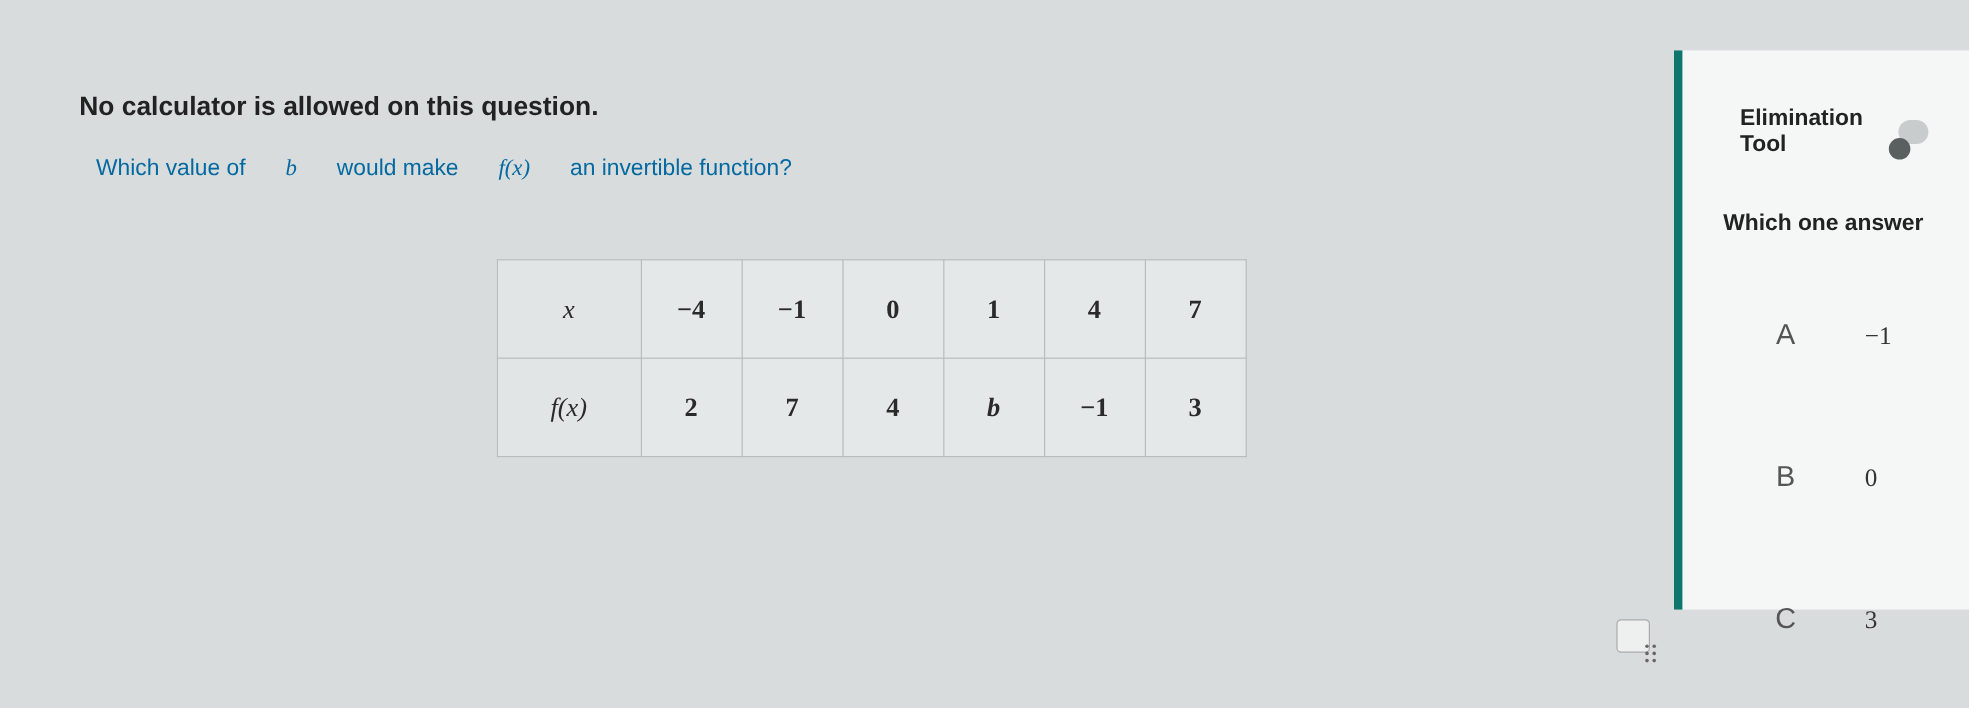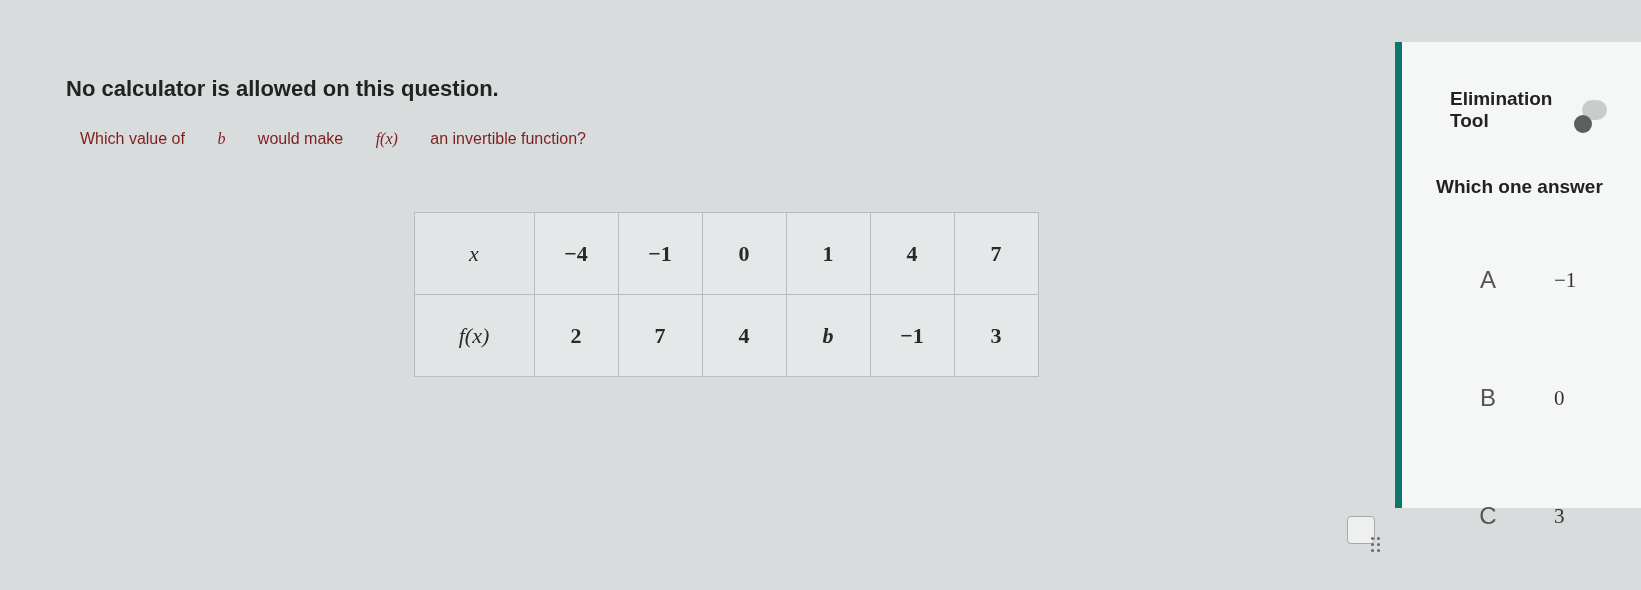--- a/index.html
+++ b/index.html
@@ -19,22 +19,22 @@
     width: 1340px;
     padding: 0 10px;
   }
   .instruction {
     font-size: 22px;
     font-weight: bold;
     color: #222;
     margin-bottom: 28px;
   }
   .prompt {
-    font-size: 16px;
-    color: #7f1d1d;
+    font-size: 19px;
+    color: #0369a1;
     margin-bottom: 50px;
   }
   .prompt .ital { font-style: italic; font-family: 'Times New Roman', serif; }
   .prompt .fn { font-style: italic; font-family: 'Times New Roman', serif; }
   .table-wrap {
     display: flex;
     justify-content: center;
     width: 100%;
   }
   table.data {

